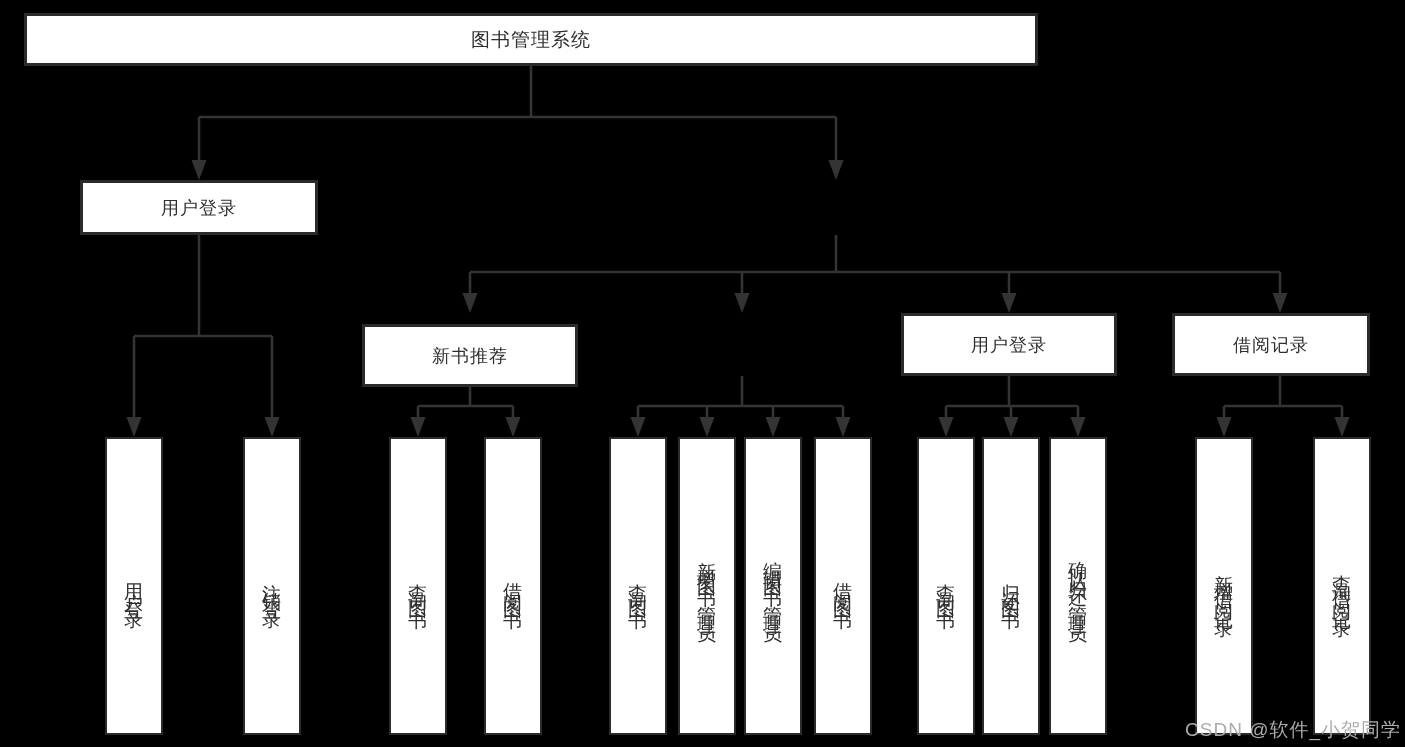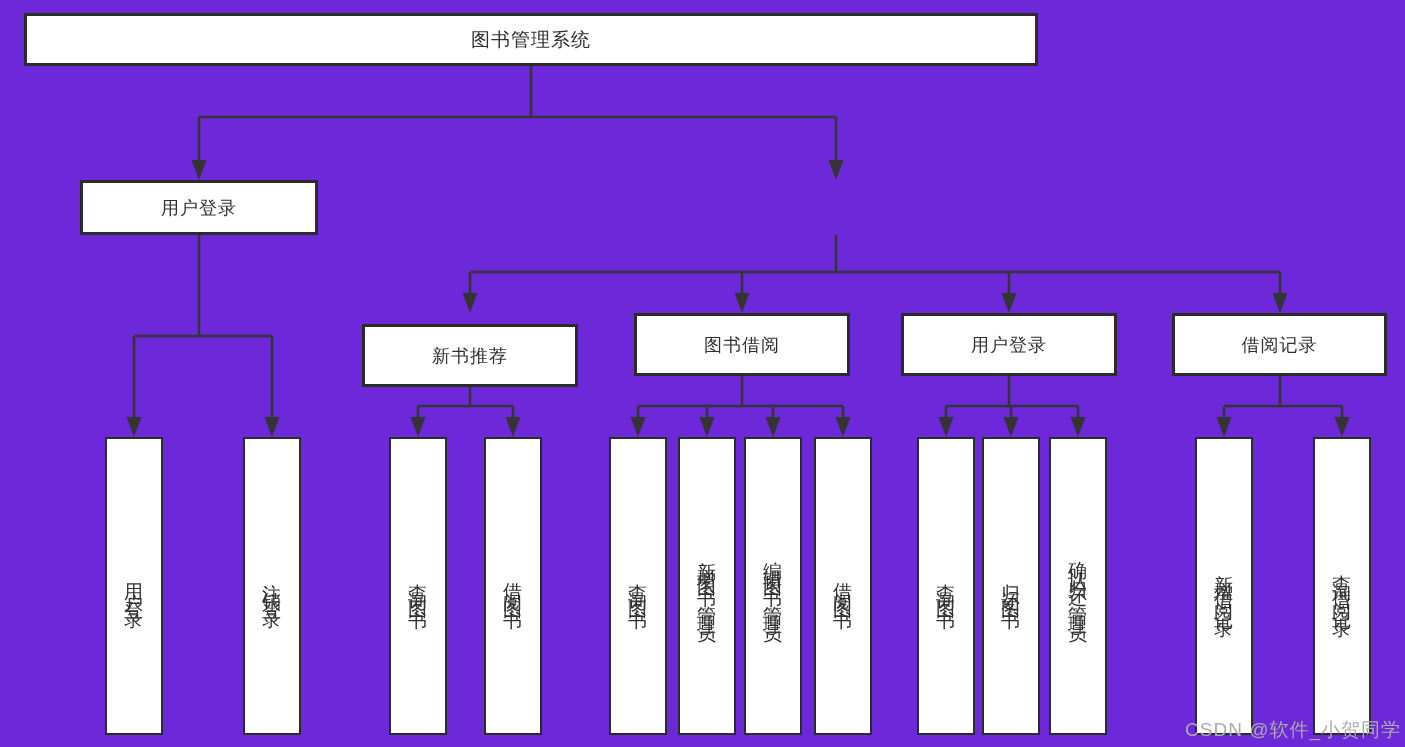--- a/index.html
+++ b/index.html
@@ -5,21 +5,21 @@
   html, body {
     margin: 0;
     padding: 0;
     background: #ffffff;
     font-family: "Liberation Sans", sans-serif;
   }
   #canvas {
     position: relative;
     width: 1405px;
     height: 747px;
-    background: #6d28d9;
+    background: #000000;
     overflow: hidden;
     color: #2f2f2f;
   }
   #connectors {
     position: absolute;
     left: 0;
     top: 0;
     z-index: 1;
   }
   .node {
@@ -103,27 +103,24 @@
     <span class="label">图书管理系统</span>
   </div>
 
   <div class="node h-node" style="left:80px; top:180px; width:238px; height:55px;">
     <span class="label">用户登录</span>
   </div>
 
   <div class="node h-node" style="left:362px; top:324px; width:216px; height:63px;">
     <span class="label">新书推荐</span>
   </div>
-  <div class="node h-node" style="left:634px; top:313px; width:216px; height:63px;">
-    <span class="label">图书借阅</span>
-  </div>
   <div class="node h-node" style="left:901px; top:313px; width:216px; height:63px;">
     <span class="label">用户登录</span>
   </div>
-  <div class="node h-node" style="left:1172px; top:313px; width:215px; height:63px;text-align:center;">
+  <div class="node h-node" style="left:1172px; top:313px; width:198px; height:63px;text-align:center;">
     <span class="label">借阅记录</span>
   </div>
 
   <div class="node v-node" style="left:105px; top:437px; width:58px; height:298px;">
     <span class="label">用户登录</span>
   </div>
   <div class="node v-node" style="left:243px; top:437px; width:58px; height:298px;">
     <span class="label">注销登录</span>
   </div>
 

